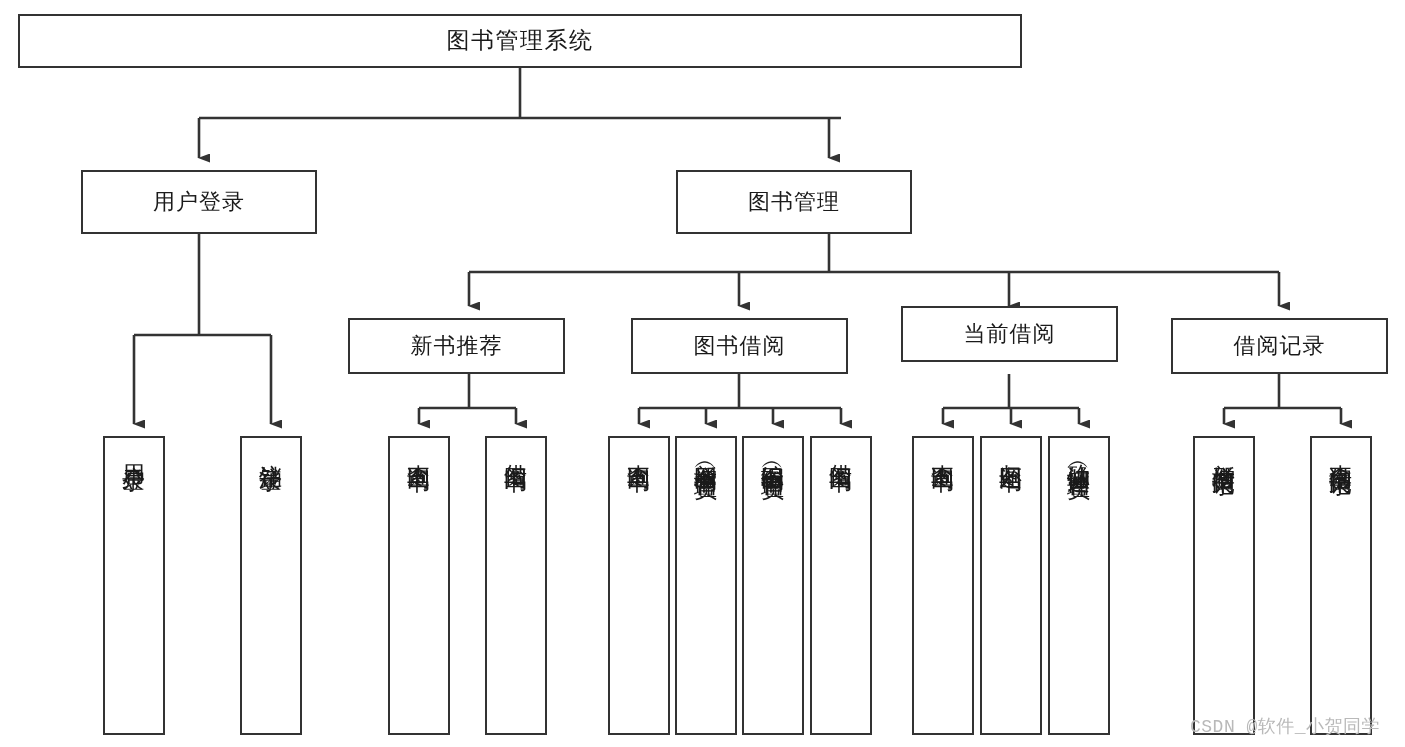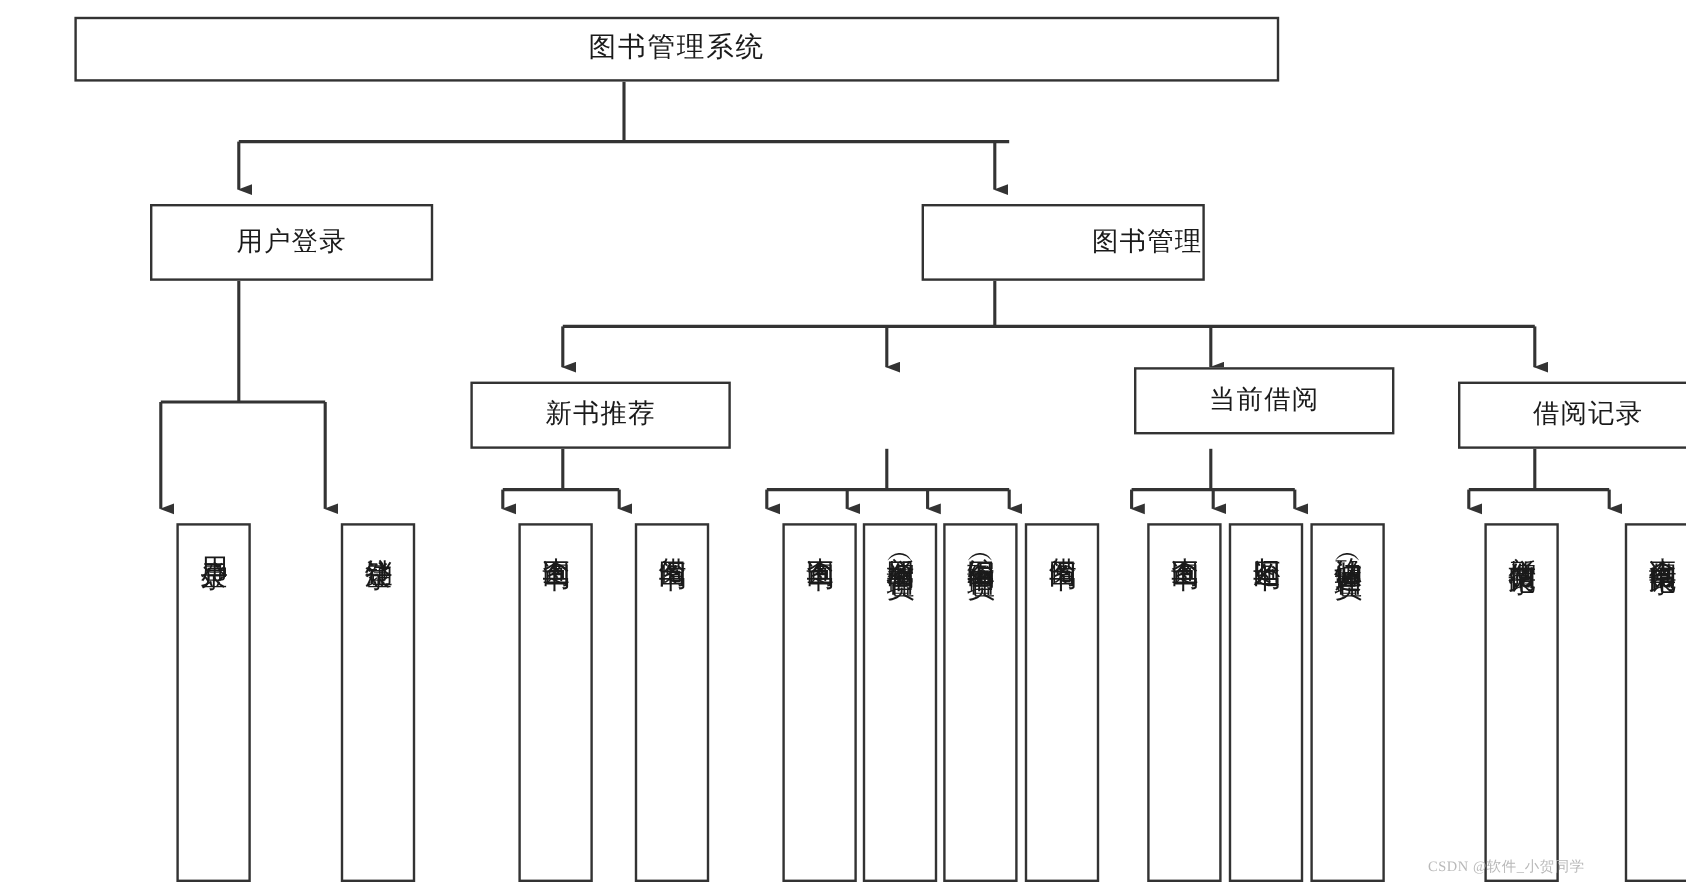--- a/index.html
+++ b/index.html
@@ -28,21 +28,20 @@
   }
   .node {
     position: absolute;
     box-sizing: border-box;
     border: 2px solid #333333;
     background: #ffffff;
     display: flex;
     align-items: center;
     justify-content: center;
     color: #1a1a1a;
-    margin-left: 44px;
   }
   .node .label {
     display: block;
     text-align: center;
     line-height: 1.18;
     white-space: nowrap;
   }
   
   .node.horiz .label {
     font-size: 22px;
@@ -64,25 +63,25 @@
     font-size: 23px;
     line-height: 1.05;
     letter-spacing: 2px;
     white-space: normal;
     max-height: 284px;
   }
   .watermark {
     position: absolute;
     left: 1190px;
     top: 714px;
-    font-size: 12px;
+    font-size: 18px;
     color: #b9b9b9;
     letter-spacing: 0.5px;
     white-space: nowrap;
-    font-family: Liberation Serif, serif;
+    font-family: Liberation Mono, monospace;
   }
 </style>
 </head>
 <body>
 
 <div id="canvas">
 
   <svg class="connectors" viewBox="0 0 1405 747">
     <defs>
       <marker id="arrow" markerWidth="10" markerHeight="12" refX="4.5" refY="11" orient="auto" markerUnits="userSpaceOnUse">
@@ -134,28 +133,31 @@
   </svg>
 
   <div class="node horiz root" style="left:18px; top:14px; width:1004px; height:54px;">
     <span class="label">图书管理系统</span>
   </div>
 
   <div class="node horiz" style="left:81px; top:170px; width:236px; height:64px;">
     <span class="label">用户登录</span>
   </div>
 
-  <div class="node horiz" style="left:724px; top:170px; width:236px; height:64px;justify-content:flex-end;">
+  <div class="node horiz" style="left:676px; top:170px; width:236px; height:64px;">
     <span class="label">图书管理</span>
   </div>
 
   <div class="node horiz" style="left:348px; top:318px; width:217px; height:56px;">
     <span class="label">新书推荐</span>
   </div>
 
+  <div class="node horiz" style="left:631px; top:318px; width:217px; height:56px;">
+    <span class="label">图书借阅</span>
+  </div>
 
   <div class="node horiz" style="left:901px; top:306px; width:217px; height:56px;">
     <span class="label">当前借阅</span>
   </div>
 
   <div class="node horiz" style="left:1171px; top:318px; width:217px; height:56px;">
     <span class="label">借阅记录</span>
   </div>
 
   <div class="node vert" style="left:103px; top:436px; width:62px; height:299px;">

